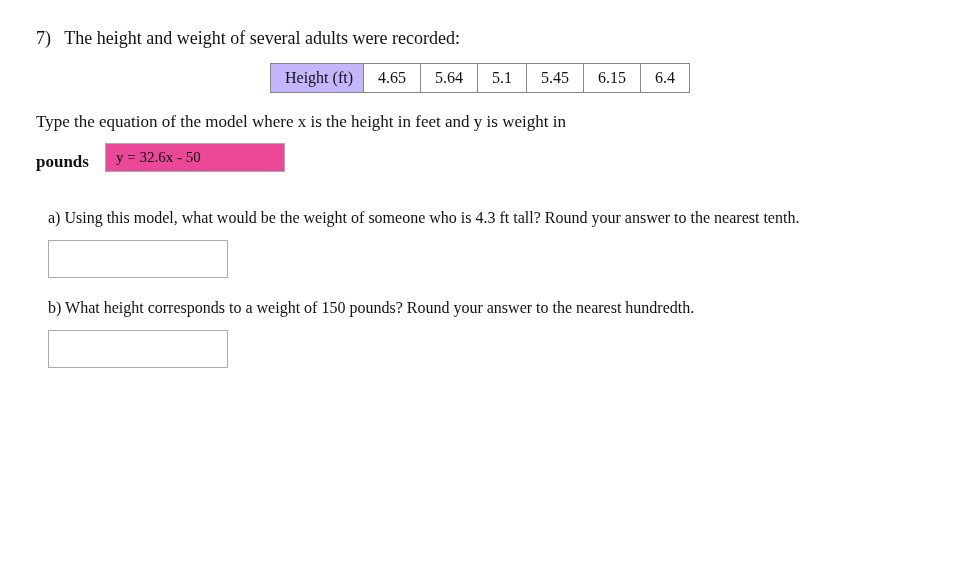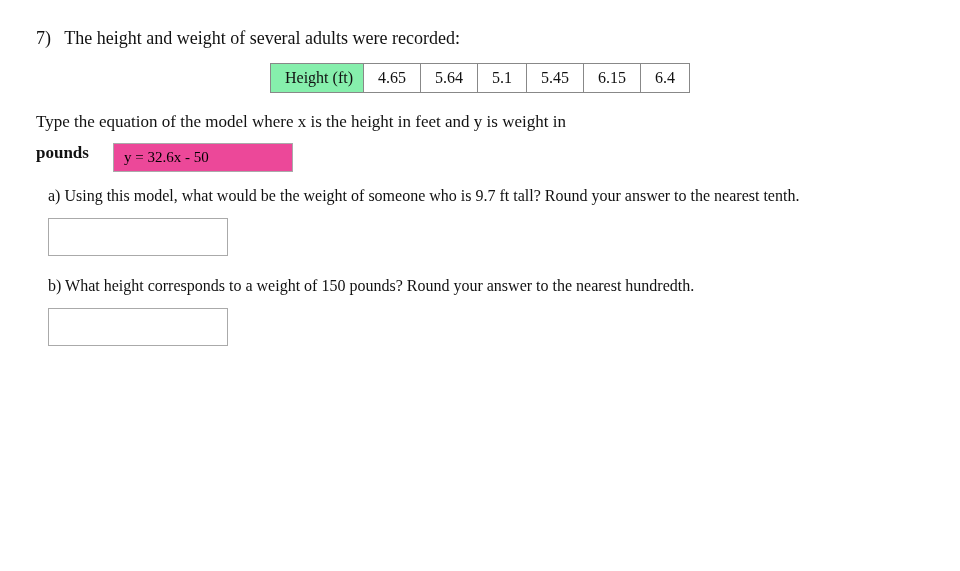--- a/index.html
+++ b/index.html
@@ -31,37 +31,37 @@
       border-collapse: collapse;
       font-size: 16px;
     }
     table th, table td {
       border: 1px solid #888;
       padding: 5px 14px;
       text-align: right;
     }
     table th {
       font-weight: normal;
-      background: #86efac;
+      background: #c4b5fd;
     }
     .row-label {
       font-weight: normal;
       text-align: right;
       padding-right: 10px;
     }
     .instruction {
       font-size: 17px;
       margin-bottom: 8px;
       line-height: 1.5;
     }
     .inline-input-row {
       display: flex;
-      align-items: flex-start;
-      gap: 24px;
-      margin-bottom: 12px;
+      align-items: flex-end;
+      gap: 16px;
+      margin-bottom: 34px;
     }
     .inline-label {
       font-size: 17px;
       font-weight: bold;
     }
     .text-input {
       border: 1px solid #aaa;
       padding: 5px 10px;
       font-size: 15px;
       width: 180px;
@@ -125,21 +125,21 @@
   <div class="instruction">
     <span>Type the equation of the model where x is the height in feet and y is weight in</span>
   </div>
 
   <div class="inline-input-row">
     <span class="inline-label">pounds</span>
     <input class="text-input" type="text" value="y = 32.6x - 50" style="">
   </div>
 
   <div class="sub-question">
-    <span>a) Using this model, what would be the weight of someone who is 9.7 ft tall?  Round your answer to the nearest tenth.</span>
+    <span>a) Using this model, what would be the weight of someone who is 4.3 ft tall?  Round your answer to the nearest tenth.</span>
   </div>
 
   <div class="answer-input-wrapper">
     <div class="answer-input" style="border: 1px solid rgb(170, 170, 170); padding: 5px 10px; width: 180px; height: 38px; background: rgb(255, 255, 255); display: flex; align-items: center;">
         <input type="text" style="border: none; outline: none; width: 100%; font-family: inherit; font-size: 15px; background: transparent;">
       </div>
   </div>
 
   <div class="sub-question">
     <span>b) What height corresponds to a weight of 150 pounds?  Round your answer to the nearest hundredth.</span>

